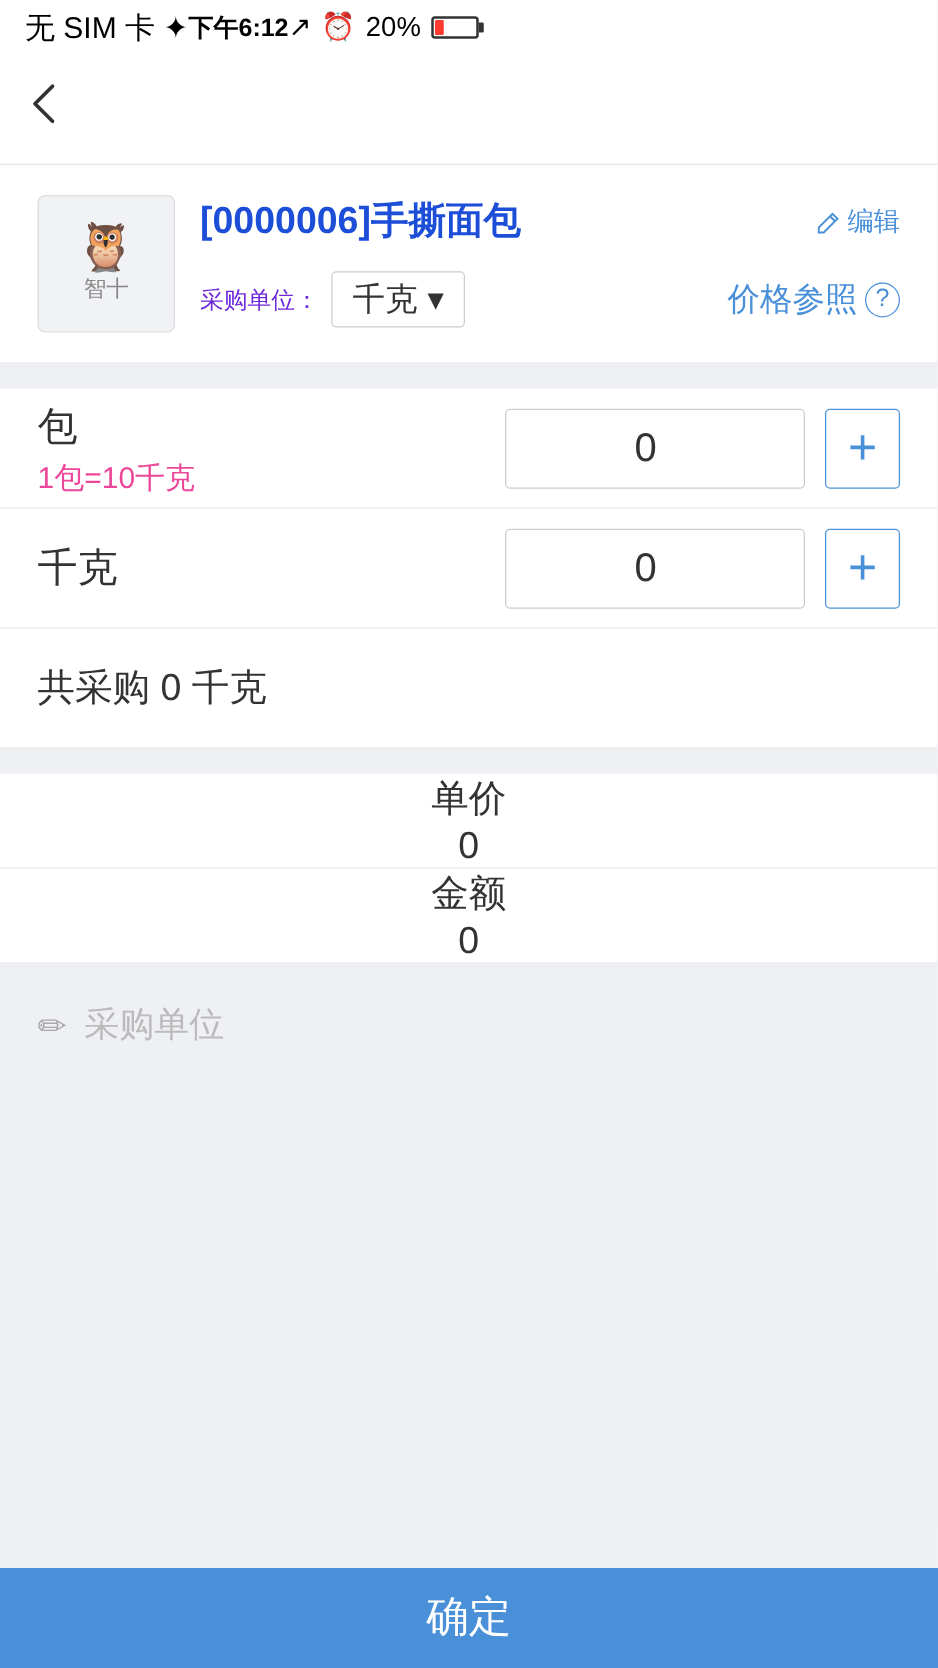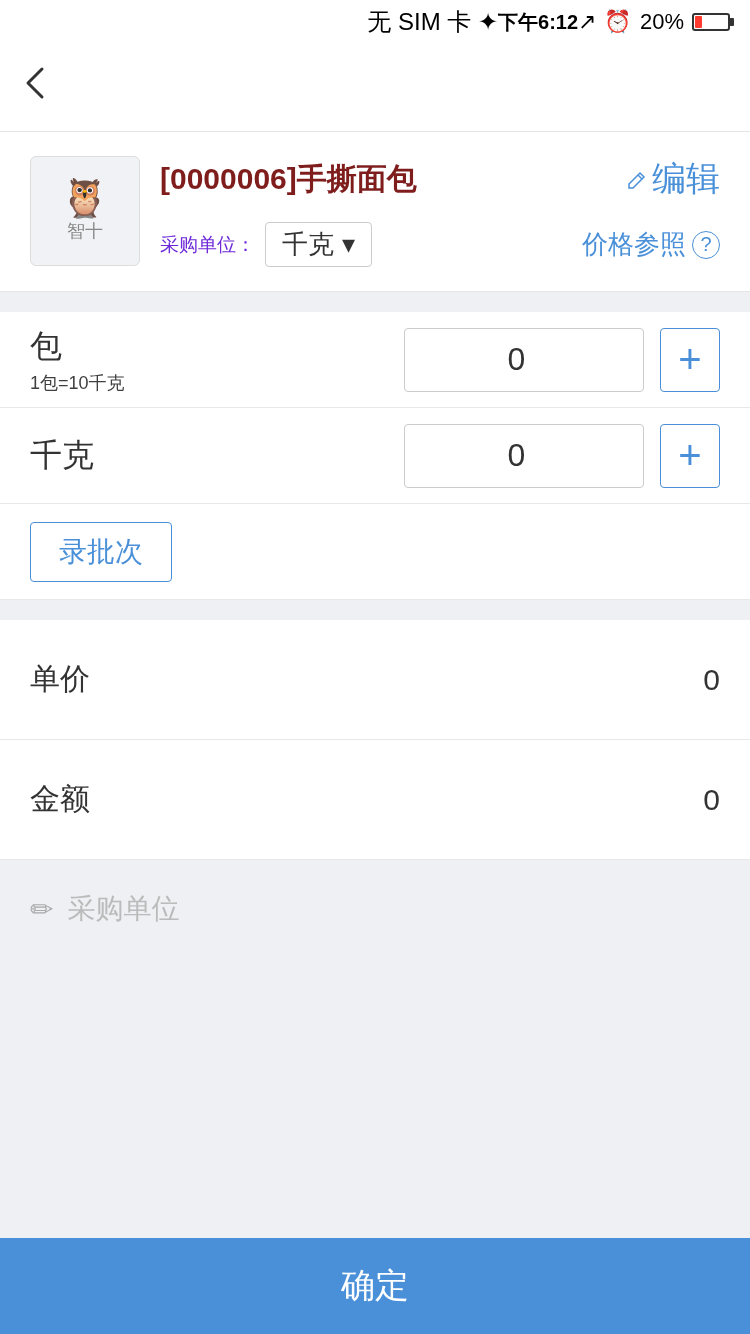--- a/index.html
+++ b/index.html
@@ -11,21 +11,21 @@
       background: #f0f2f5;
       font-size: 28px;
     }
 
     
     .status-bar {
       height: 44px;
       background: #fff;
       display: flex;
       align-items: center;
-      justify-content: flex-end;
+      justify-content: flex-start;
       padding: 16px 20px;
       font-size: 24px;
       font-weight: 500;
     }
     .status-left { display: flex; align-items: center; gap: 10px; }
     .status-center { font-size: 20px; font-weight: 600; }
     .status-right { display: flex; align-items: center; gap: 8px; font-size: 22px; }
     .battery-icon {
       display: inline-block;
       width: 38px;
@@ -118,24 +118,24 @@
     }
     .product-name-row {
       display: flex;
       justify-content: space-between;
       align-items: center;
       margin-bottom: 20px;
     }
     .product-name {
       font-size: 30px;
       font-weight: 600;
-      color: #7f1d1d;
+      color: #1d4ed8;
     }
     .edit-link {
-      font-size: 34px;
+      font-size: 21px;
       color: #4a90d9;
       display: flex;
       align-items: center;
       gap: 4px;
       cursor: pointer;
     }
     .purchase-unit-row {
       display: flex;
       align-items: center;
       justify-content: space-between;
@@ -187,22 +187,22 @@
       display: flex;
       flex-direction: column;
       min-width: 140px;
     }
     .input-label-main {
       font-size: 32px;
       color: #333;
       font-weight: 500;
     }
     .input-label-sub {
-      font-size: 18px;
-      color: #404040;
+      font-size: 24px;
+      color: #ec4899;
       margin-top: 2px;
     }
     .input-right {
       flex: 1;
       display: flex;
       align-items: center;
       justify-content: flex-end;
       gap: 16px;
     }
     .qty-input {
@@ -260,22 +260,23 @@
     
     .price-section {
       background: #fff;
       margin-top: 0;
     }
     .price-row {
       display: flex;
       align-items: center;
       justify-content: space-between;
       padding: 0 30px;
-      height: 120px;
+      height: 76px;
       border-bottom: 1px solid #e8e8e8;
+      flex-direction: column;
     }
     .price-label {
       font-size: 30px;
       color: #333;
     }
     .price-value {
       font-size: 30px;
       color: #333;
     }
 
@@ -302,21 +303,21 @@
       background: #eef0f4;
       min-height: 300px;
     }
 
     
     .confirm-btn-wrap {
       position: fixed;
       bottom: 0;
       left: 0;
       width: 750px;
-      height: 96px;
+      height: 80px;
       background: #4a90d9;
       display: flex;
       align-items: center;
       justify-content: center;
       cursor: pointer;
     }
     .confirm-btn-text {
       font-size: 34px;
       color: #fff;
       font-weight: 500;
@@ -404,21 +405,25 @@
     <div class="input-row-label">
       <span class="input-label-main">千克</span>
     </div>
     <div class="input-right">
       <input class="qty-input" type="number" value="0" style="">
       <div class="plus-btn">+</div>
     </div>
   </div>
 
   <div class="summary-row">
-    <button class="batch-btn">录批次</button>
+    <div class="summary-text">
+      <span>共采购</span>
+      <span class="highlight">0</span>
+      <span>千克</span>
+    </div>
   </div>
 </div>
 
 <div class="section-divider"></div>
 
 <div class="price-section">
   <div class="price-row">
     <span class="price-label">单价</span>
     <span class="price-value">0</span>
   </div>

